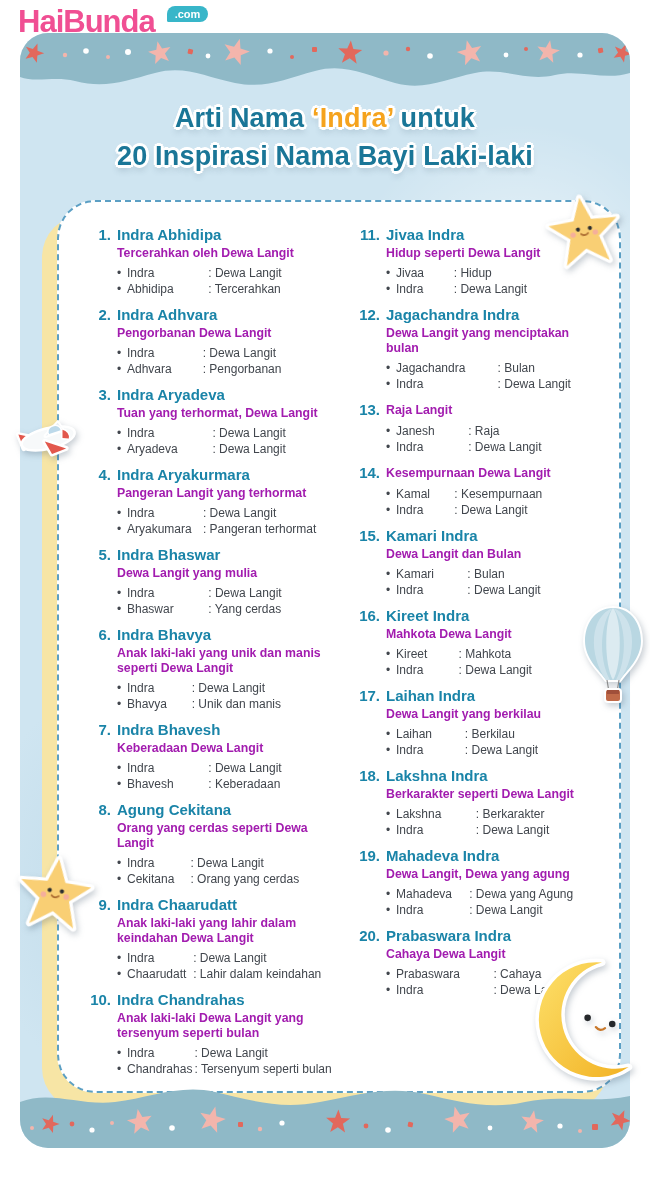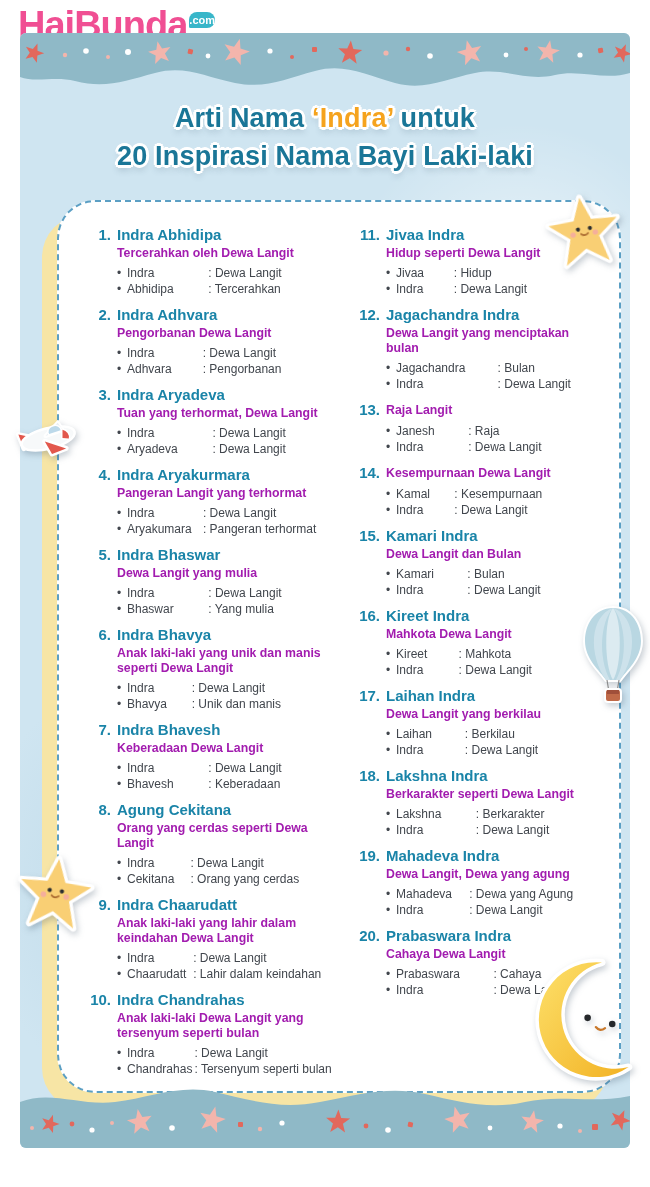--- a/index.html
+++ b/index.html
@@ -2,26 +2,26 @@
 <html><head>
 <meta charset="utf-8">
 <style>
   html,body{margin:0;padding:0;}
   body{
     width:650px;height:1187px;position:relative;overflow:hidden;
     background:#ffffff;font-family:"Liberation Sans",sans-serif;
   }
   
   .logo{position:absolute;top:4px;left:18px;white-space:nowrap;}
-  .logo-text{font-size:38px;font-weight:bold;color:#f04f93;letter-spacing:-1px;}
+  .logo-text{font-size:31px;font-weight:bold;color:#f04f93;letter-spacing:-1px;}
   .logo-com{display:inline-block;background:#38b6c9;color:#fff;font-size:11px;font-weight:bold;
-    padding:2px 0;border-radius:10px 10px 10px 2px;vertical-align:14px;margin-left:2px;}
+    padding:2px 8px;border-radius:10px 10px 10px 2px;vertical-align:14px;margin-left:12px;}
   
   .poster{position:absolute;left:20px;top:33px;width:610px;height:1115px;
-    background:#cfe5f1;border-radius:6px;overflow:hidden;}
+    background:#cfe5f1;border-radius:28px;overflow:hidden;}
   .wash1{position:absolute;right:-60px;top:90px;width:340px;height:320px;border-radius:50%;
     background:radial-gradient(closest-side,rgba(255,255,255,.55),rgba(255,255,255,0));}
   .wash2{position:absolute;left:-40px;top:640px;width:300px;height:420px;border-radius:50%;
     background:radial-gradient(closest-side,rgba(150,190,212,.25),rgba(150,190,212,0));}
   .band{position:absolute;left:0;width:610px;display:block;}
   .band-top{top:0;}
   .band-bottom{bottom:0;}
   
   .title{position:absolute;top:66px;left:0;right:0;text-align:center;z-index:3;
     font-size:27px;line-height:38px;font-weight:bold;color:#1a7697;letter-spacing:.2px;
@@ -191,21 +191,21 @@
     <table class="parts">
               <tbody>
                 <tr>
                   <td class="b">•</td>
                   <td class="t">Indra</td>
                   <td class="d">: Dewa Langit</td>
                 </tr>
                 <tr>
                   <td class="b">•</td>
                   <td class="t">Bhaswar</td>
-                  <td class="d">: Yang mulia</td>
+                  <td class="d">: Yang cerdas</td>
                 </tr>
               </tbody>
             </table>
   </div>
           <div class="entry">
     <span class="num">6.</span>
     <span class="name">Indra Bhavya</span>
     <div class="meaning">Anak laki-laki yang unik dan manis seperti Dewa Langit</div>
     <table class="parts">
               <tbody>

